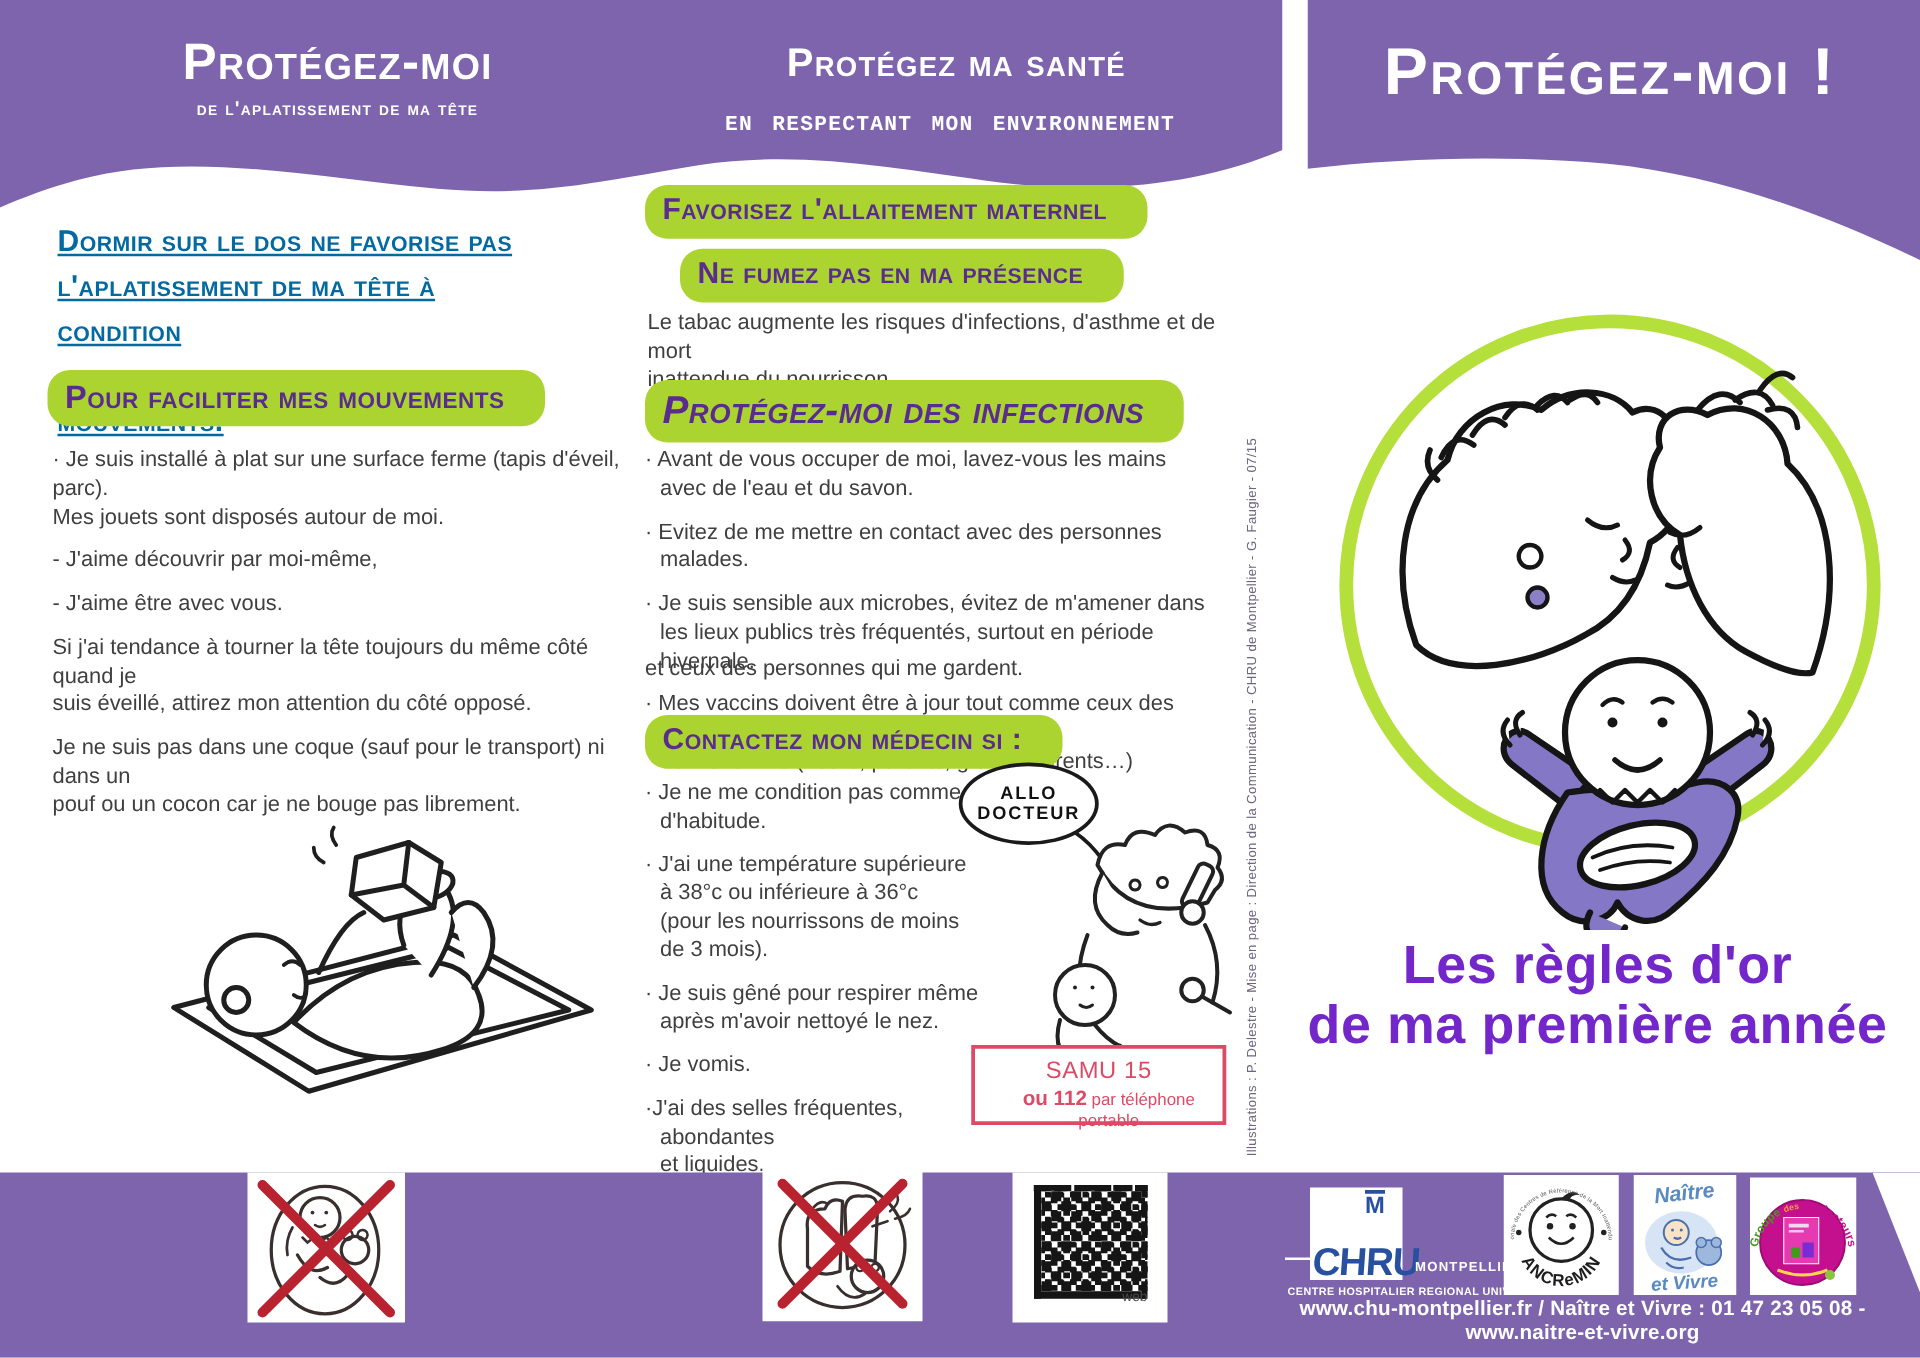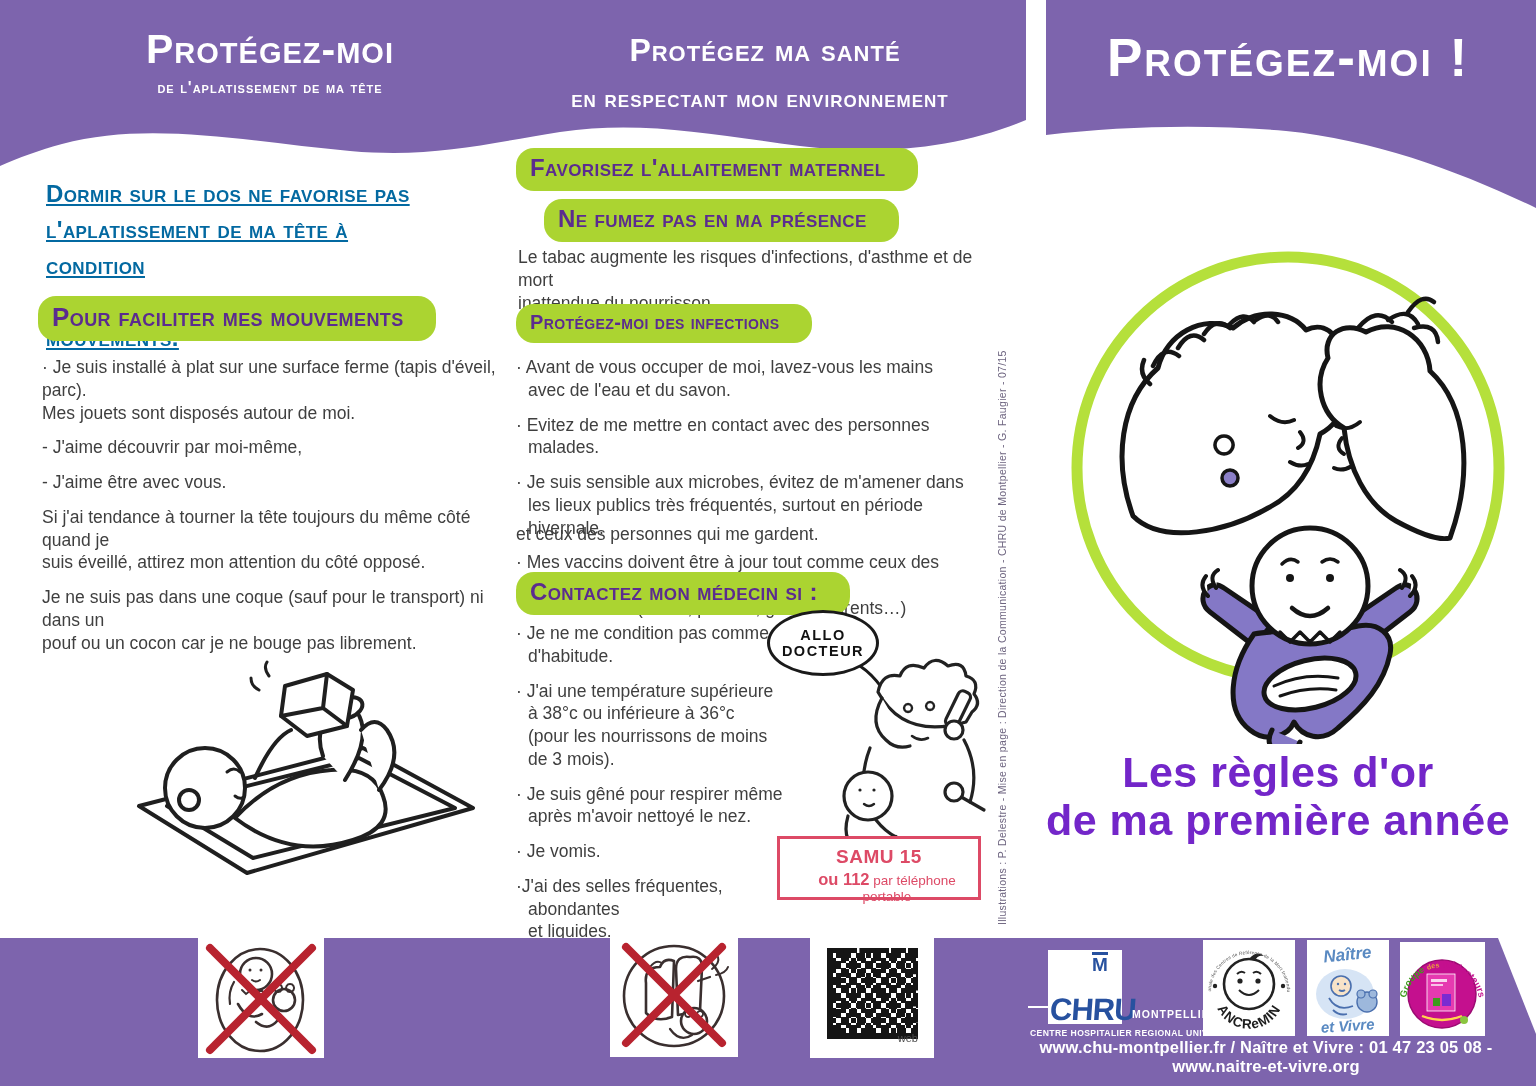--- a/index.html
+++ b/index.html
@@ -13,21 +13,21 @@
   .wt{color:#fff;font-variant:small-caps;font-weight:bold;text-align:center;letter-spacing:1px;line-height:1.05;}
   .gh{display:inline-block;background:var(--green);color:var(--hpurple);font-variant:small-caps;
       font-weight:bold;line-height:1;padding:8px 32px 11px 14px;border-radius:18px;letter-spacing:.4px;}
   .pl{white-space:pre-line;}
   .body-txt{font-size:17.5px;color:var(--body);line-height:1.3;}
   .blist p{margin:0 0 12px 0;}
   .hang p{padding-left:12px;text-indent:-12px;}
   .bubble{border:3px solid #1a1a1a;border-radius:50%;background:#fff;display:flex;flex-direction:column;
           align-items:center;justify-content:center;font-weight:bold;font-size:14.5px;letter-spacing:1.5px;color:#111;}
   .samu{border:3px solid var(--samu);background:#fff;text-align:center;color:var(--samu);z-index:5;}
-  .samu .l1{font-size:19px;font-weight:bold;margin-top:7px;letter-spacing:.5px;}
+  .samu .l1{font-size:19px;font-weight:normal;margin-top:7px;letter-spacing:.5px;}
   .samu .l2{font-size:13.5px;margin-top:2px;margin-left:16px;}
   .samu .l2 b{font-size:16.5px;}
   .vcred{writing-mode:vertical-rl;transform:rotate(180deg);font-size:10.5px;color:#6e6580;letter-spacing:.3px;}
   .bar{background:var(--band);}
   .tile{background:#fff;}
   .qr{background:
         repeating-conic-gradient(#151515 0% 25%, transparent 0% 50%) 0 0/16px 16px,
         repeating-conic-gradient(#151515 0% 25%, transparent 0% 50%) 3px 5px/10px 10px,#fff;
       border-left:6px solid #151515;border-bottom:6px solid #151515;
       border-top:5px dashed #151515;border-right:5px dashed #151515;}
@@ -86,33 +86,33 @@
     <path d="M210,152 q28,-44 12,-68 q-14,-18 -30,4 q-12,18 -4,40" fill="#fff"></path>
     <path d="M244,162 q26,-34 8,-60 q-12,-16 -26,0" fill="#fff"></path>
     <ellipse cx="212" cy="80" rx="16" ry="10" fill="#fff" transform="rotate(-20 212 80)"></ellipse>
     <polygon points="150,58 192,46 218,62 212,98 172,108 146,88" fill="#fff"></polygon>
     <path d="M192,46 L188,80 L212,98 M188,80 L146,88"></path>
     <path d="M134,48 q-6,-8 -2,-14 M124,62 q-8,-4 -8,-12" stroke-width="3"></path>
     <path d="M120,150 q18,-40 36,-48" stroke-width="4"></path>
   </svg>
 
   <div class="abs wt" style="left:520px;top:34px;width:490px;font-size:32px;">Protégez ma santé</div>
-  <div class="abs wt" style="left:505px;top:86px;width:510px;font-size:24px;">en respectant mon environnement</div>
+  <div class="abs wt" style="left:505px;top:86px;width:510px;font-size:24px;font-family:Liberation Mono, monospace;">en respectant mon environnement</div>
 
   <div class="abs" style="left:516px;top:148px;">
     <span class="gh" style="font-size:24px;">Favorisez l'allaitement maternel</span>
   </div>
   <div class="abs" style="left:516px;top:199px;">
     <span class="gh" style="font-size:24px;margin-left:28px;">Ne fumez pas en ma présence</span>
   </div>
   <div class="abs body-txt pl" style="left:518px;top:246px;width:470px;">Le tabac augmente les risques d'infections, d'asthme et de mort
 inattendue du nourrisson.</div>
 
   <div class="abs" style="left:516px;top:304px;">
-    <span class="gh" style="font-size:20px;">Protégez-moi des infections</span>
+    <span class="gh" style="font-size:31px;font-style:italic;">Protégez-moi des infections</span>
   </div>
   <div class="abs blist hang body-txt" style="left:516px;top:356px;width:480px;">
     <p class="pl">· Avant de vous occuper de moi, lavez-vous les mains
 avec de l'eau et du savon.</p>
     <p class="pl">· Evitez de me mettre en contact avec des personnes malades.</p>
     <p class="pl">· Je suis sensible aux microbes, évitez de m'amener dans
 les lieux publics très fréquentés, surtout en période hivernale.</p>
     <p class="pl">· Mes vaccins doivent être à jour tout comme ceux des membres
 de ma famille (fratrie, parents, grands-parents…)</p>
   </div>

